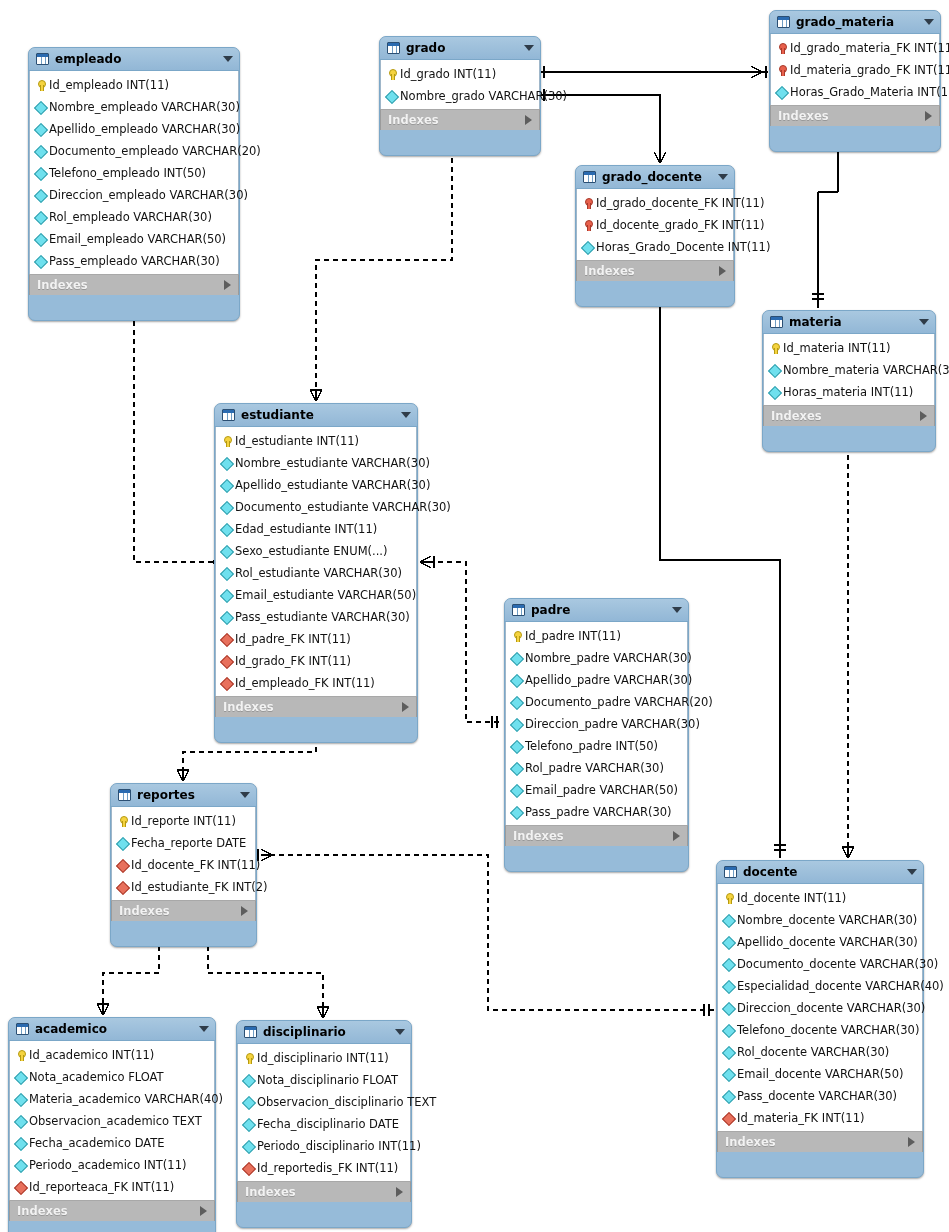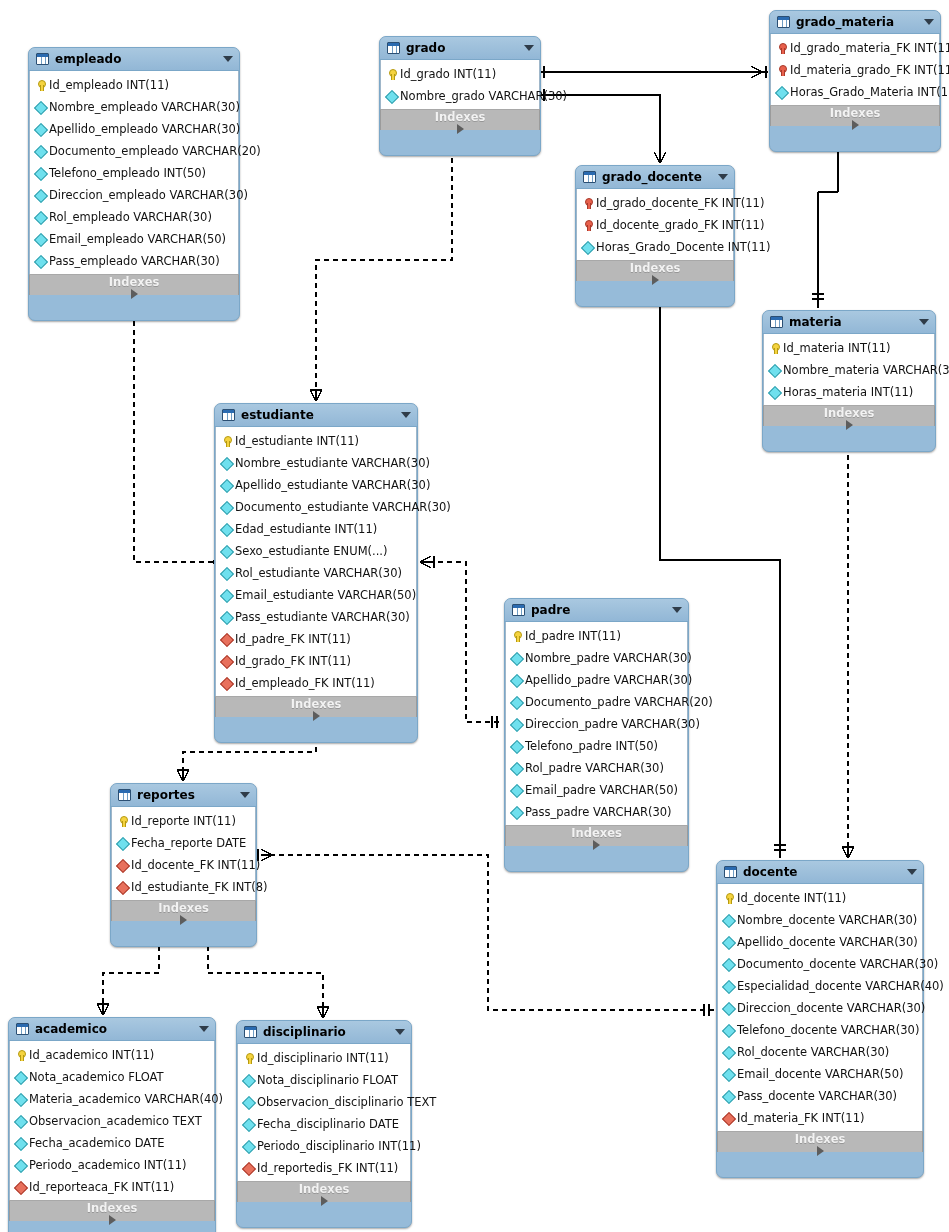--- a/index.html
+++ b/index.html
@@ -156,21 +156,20 @@
   }
   .idx {
     height: 21px;
     background: #b8b8b8;
     display: flex;
     align-items: center;
     padding: 0 7px 0 7px;
     border-left: 1px solid #9b9b9b;
     border-right: 1px solid #9b9b9b;
     border-top: 1px solid #a8a8a8;
-    flex-direction: column;
   }
   .idx-label {
     font-size: 11.5px;
     font-weight: bold;
     color: #f2f2f2;
     flex: 1 1 auto;
     text-shadow: 0 1px 0 rgba(0,0,0,0.18);
   }
   .idx-arrow {
     width: 0; height: 0;
@@ -575,21 +574,21 @@
           <div class="col">
             <span class="ico ico-col"></span>
             <span class="col-label">Fecha_reporte DATE</span>
           </div>
           <div class="col">
             <span class="ico ico-fk"></span>
             <span class="col-label">Id_docente_FK INT(11)</span>
           </div>
           <div class="col">
             <span class="ico ico-fk"></span>
-            <span class="col-label">Id_estudiante_FK INT(8)</span>
+            <span class="col-label">Id_estudiante_FK INT(2)</span>
           </div>
         </div>
         <div class="idx">
           <span class="idx-label">Indexes</span>
           <span class="idx-arrow"></span>
         </div>
       </div>
       <div class="table-box" style="left: 716px; top: 860px; width: 208px;">
         <div class="tbl-title">
           <span class="tbl-icon"></span>

